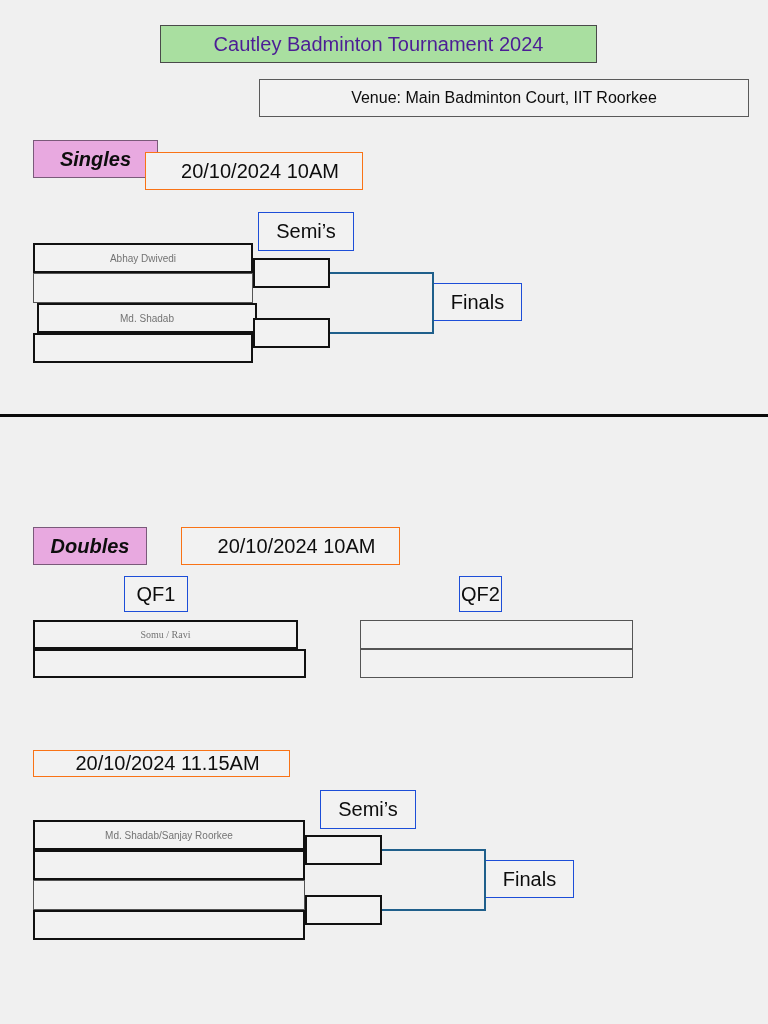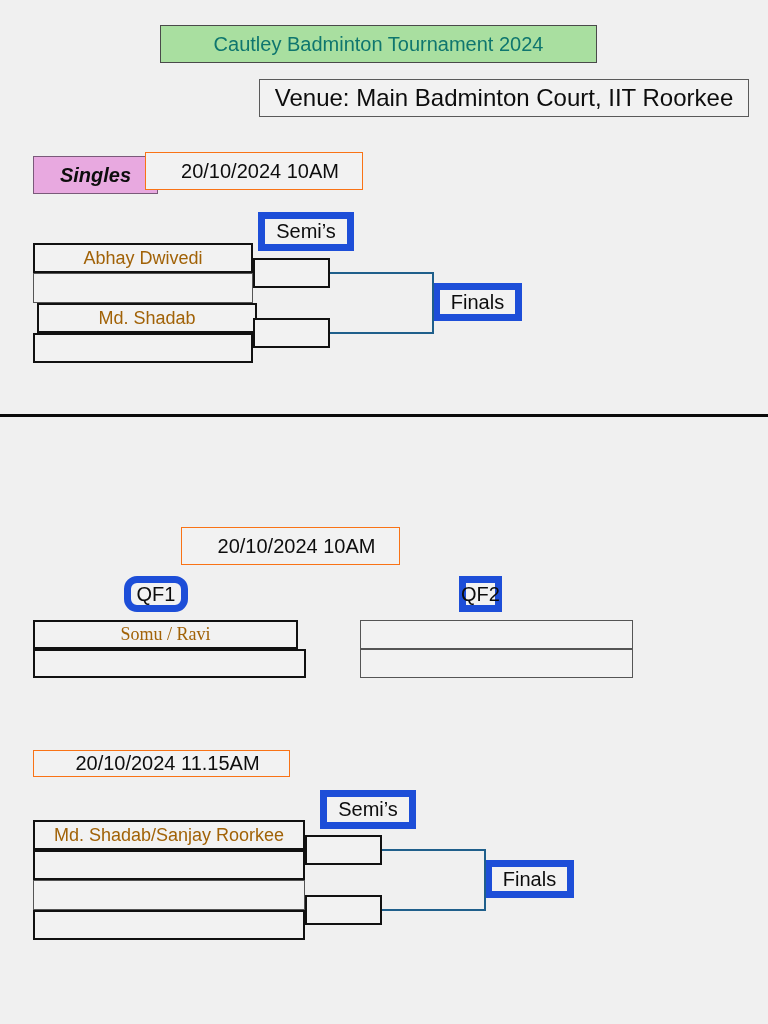--- a/index.html
+++ b/index.html
@@ -30,72 +30,72 @@
     justify-content: center;
     white-space: nowrap;
   }
 
   
   #title-box {
     left: 160px; top: 25px; width: 437px; height: 38px;
     background: #a9dfa0;
     border: 1px solid #4a4a4a;
     font-size: 20px;
-    color: #0f766e;
+    color: #4c1d95;
   }
   #venue-box {
     left: 259px; top: 79px; width: 490px; height: 38px;
     border: 1px solid #5a5a5a;
-    font-size: 24px;
+    font-size: 16px;
   }
 
   
   .chip {
     background: #e8a9e0;
     border: 1px solid #7a5a7a;
     font-style: italic;
     font-weight: bold;
     font-size: 20px;
   }
-  #singles-chip { left: 33px; top: 156px; width: 125px; height: 38px; text-align: right; }
+  #singles-chip { left: 33px; top: 140px; width: 125px; height: 38px; text-align: right; }
   #doubles-chip { left: 33px; top: 527px; width: 114px; height: 38px; }
 
   
   .datebox {
     border: 1px solid #f97316;
     font-size: 20px;
     padding-left: 12px;
   }
   #singles-date { left: 145px; top: 152px; width: 218px; height: 38px; }
   #doubles-date { left: 181px; top: 527px; width: 219px; height: 38px; }
   #doubles-date2 { left: 33px; top: 750px; width: 257px; height: 27px; }
 
   
   .roundlabel {
-    border: 7px solid #1d4ed8;
+    border: 1px solid #1d4ed8;
     font-size: 20px;
   }
   #singles-semis { left: 258px; top: 212px; width: 96px; height: 39px; }
   #singles-finals { left: 433px; top: 283px; width: 89px; height: 38px; }
-  #qf1-label { left: 124px; top: 576px; width: 64px; height: 36px; border-radius: 13px; }
+  #qf1-label { left: 124px; top: 576px; width: 64px; height: 36px; }
   #qf2-label { left: 459px; top: 576px; width: 43px; height: 36px; }
   #doubles-semis { left: 320px; top: 790px; width: 96px; height: 39px; }
   #doubles-finals { left: 485px; top: 860px; width: 89px; height: 38px; }
 
   
   .slot {
     position: absolute;
     box-sizing: border-box;
     background: #f2f2f2;
     display: flex;
     align-items: center;
     justify-content: center;
     white-space: nowrap;
-    font-size: 18px;
-    color: #a16207;
+    font-size: 10px;
+    color: #737373;
   }
   .slot.thick { border: 2px solid #111; }
   .slot.thin  { border: 1px solid #555; }
 
   
   #s-slot-0 { left: 33px; top: 243px; width: 220px; height: 30px; }
   #s-slot-1 { left: 33px; top: 273px; width: 220px; height: 30px; }
   #s-slot-2 { left: 37px; top: 303px; width: 220px; height: 30px; }
   #s-slot-3 { left: 33px; top: 333px; width: 220px; height: 30px; }
 
@@ -159,20 +159,21 @@
   <div class="slot thick" id="s-slot-2">Md. Shadab</div>
   <div class="slot thick" id="s-slot-3"></div>
 
   <div class="slot thick" id="s-semi-0"></div>
   <div class="slot thick" id="s-semi-1"></div>
 
   <div class="connector" id="s-connector"></div>
 
   <div id="divider"></div>
 
+  <div class="box chip" id="doubles-chip">Doubles</div>
 
   <div class="box datebox" id="doubles-date">20/10/2024 10AM</div>
 
   <div class="box roundlabel" id="qf1-label">QF1</div>
 
   <div class="box roundlabel" id="qf2-label">QF2</div>
 
   <div class="slot thick" id="d-qf1-0">Somu / Ravi</div>
   <div class="slot thick" id="d-qf1-1"></div>
 

